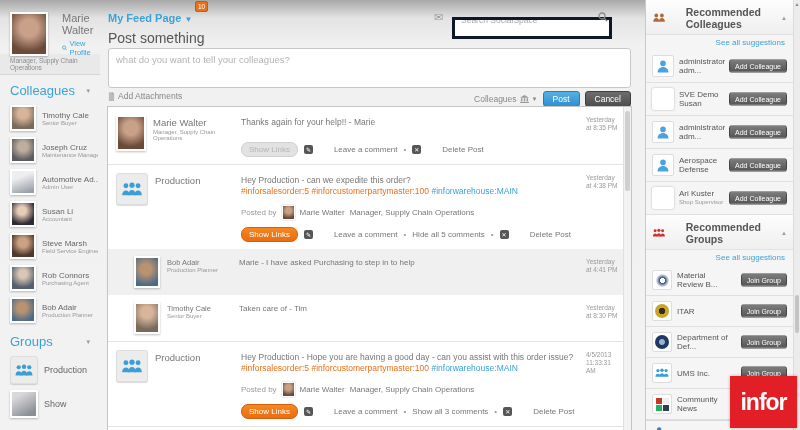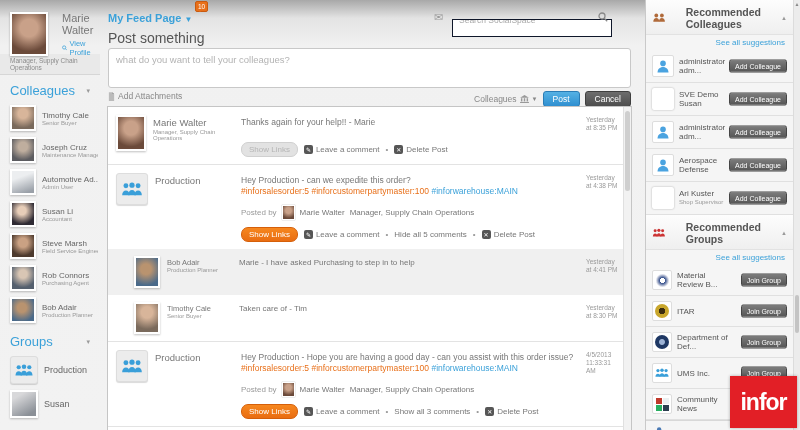--- a/index.html
+++ b/index.html
@@ -41,21 +41,21 @@
   .av-car { background:linear-gradient(150deg,#d8d8da 20%,#8b9097 85%); }
   
   .center { position:absolute; left:100px; top:0; width:545px; height:430px; }
   .feed-title { position:absolute; left:8px; top:12px; font-size:11px; font-weight:bold; color:#3ba1d9; cursor:pointer; }
   .feed-title .dd { font-size:8px; }
   .notif-badge { position:absolute; left:95px; top:1px; background:#e8701a; color:#fff; font-size:6.5px;
     padding:1px 2px; border-radius:2px; border:1px solid #c85a10; line-height:7px; }
   .notif-badge:after { content:""; position:absolute; left:2px; bottom:-3px; border:2px solid transparent; border-top-color:#e8701a; }
   .mail-ic { position:absolute; left:334px; top:11px; font-size:11px; color:#9a9a9a; cursor:pointer; }
   .search-wrap { position:absolute; left:352px; top:9px; width:160px; height:17px; }
-  .search-wrap input { width:100%; height:100%; border:1px solid #0f172a; font-size:8.5px; color:#666;
+  .search-wrap input { width:100%; height:100%; border:3px solid #0f172a; font-size:8.5px; color:#666;
     padding:0 16px 16px 6px; background:#fff; font-family:"Liberation Sans",sans-serif; }
   .search-wrap input::placeholder { color:#aaa; }
   .search-wrap svg { position:absolute; right:4px; top:3px; cursor:pointer; }
   .post-something { position:absolute; left:8px; top:30px; font-size:14px; color:#555; }
   .composer { position:absolute; left:8px; top:48px; right:14px; height:40px; }
   .composer textarea { width:100%; height:100%; border:1px solid #c8c8c8; border-radius:3px; resize:none;
     font-family:"Liberation Sans",sans-serif; font-size:9.5px; color:#666; padding:5px 7px; }
   .composer textarea::placeholder { color:#b3b3b3; }
   .comp-row { position:absolute; left:8px; right:14px; top:91px; height:16px; font-size:8.5px; color:#888; }
   .attach { display:inline-flex; align-items:center; gap:3px; cursor:pointer; }
@@ -82,21 +82,21 @@
   .tags { font-size:8.5px; line-height:11px; }
   .tag-o { color:#e8701a; cursor:pointer; }
   .tag-b { color:#3ba1d9; cursor:pointer; }
   .postedby { display:flex; align-items:center; gap:5px; margin-top:8px; font-size:8px; color:#999; }
   .pb-av { width:13px; height:15px; border:1px solid #fff; box-shadow:0 0 1px rgba(0,0,0,.4); }
   .pb-nm, .pb-rl { color:#777; }
   .actions { display:flex; align-items:center; gap:6px; margin-top:9px; font-size:8px; color:#777; }
   .sl-btn { background:linear-gradient(#f6871f,#e96d12); border:1px solid #d55f0a; color:#fff;
     font-size:8px; padding:2px 7px; border-radius:7px; cursor:pointer; }
   .sl-btn.disabled { background:#e2e2e2; border:1px solid #d0d0d0; color:#b5b5b5; }
-  .act { display:inline-flex; align-items:center; gap:3px; cursor:pointer; }
+  .act { display:inline-flex; align-items:center; gap:21px; cursor:pointer; }
   .mini-ic { width:9px; height:9px; background:#565656; border-radius:2px; color:#fff; font-size:6px;
     display:inline-flex; align-items:center; justify-content:center; line-height:1; }
   .dot { color:#999; }
   .stamp { position:absolute; right:11px; top:9px; width:34px; font-size:6.5px; color:#999; line-height:8px; }
   .comment { position:relative; display:flex; padding:7px 46px 7px 26px; min-height:42px; }
   .comment.alt { background:#f0f0f0; }
   .comment.line { border-top:1px solid #e3e3e3; }
   .cm-av { width:26px; height:32px; border:2px solid #fff; box-shadow:0 1px 2px rgba(0,0,0,.25); flex:none; }
   .cm-who { width:72px; flex:none; margin-left:7px; padding-top:2px; }
   .cm-nm { font-size:7.5px; color:#777; }
@@ -223,21 +223,21 @@
           </g>
         </svg>
     </div>
     <div class="c-txt">
         <div class="c-nm" style="font-size:9px;">Production</div>
       </div>
   </div>
   <div class="c-item">
     <div class="c-av av-car" style="width:28px;height:28px;"></div>
     <div class="c-txt">
-        <div class="c-nm" style="font-size:9px;">Susan</div>
+        <div class="c-nm" style="font-size:9px;">Show</div>
       </div>
   </div>
 </div>
 
 <div class="center">
   <div class="feed-title">
     <span>My Feed Page</span>
     <span class="dd">▼</span>
   </div>
   <div class="notif-badge">10</div>

